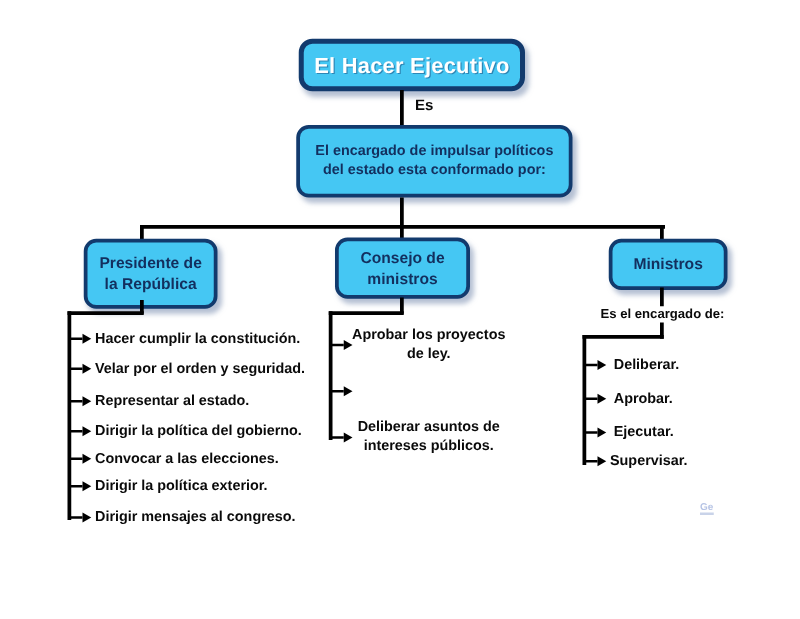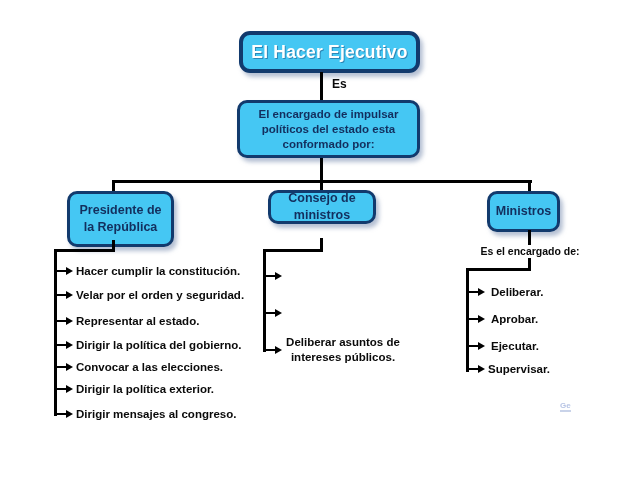--- a/index.html
+++ b/index.html
@@ -21,26 +21,26 @@
     border:3px solid var(--node-border);border-radius:10px;
     display:flex;align-items:center;justify-content:center;text-align:center;
     box-shadow:3px 4px 4px rgba(120,140,175,.55);
     color:var(--node-text);font-weight:bold;
   }
   .node-title{left:239px;top:31px;width:181px;height:42px;border-width:4px;border-radius:11px;}
   .node-title span{
     color:var(--title-text);font-size:17.5px;letter-spacing:.2px;
     text-shadow:1px 1px 0 rgba(18,58,109,.45);
   }
-  .node-desc{left:237px;top:100px;width:183px;height:58px;padding:4px 10px;}
+  .node-desc{left:237px;top:100px;width:221px;height:58px;padding:4px 10px;}
   .node-desc span{font-size:11.5px;line-height:15px;}
   .node-child span{font-size:12.5px;line-height:17px;}
   .node-presidente{left:67px;top:191px;width:107px;height:56px;padding:2px 8px;}
-  .node-consejo{left:268px;top:190px;width:108px;height:34px;padding:2px 10px;}
-  .node-ministros{left:487px;top:191px;width:73px;height:41px;}
+  .node-consejo{left:268px;top:190px;width:108px;height:49px;padding:2px 10px;}
+  .node-ministros{left:487px;top:191px;width:95px;height:41px;}
   .vline,.hline{position:absolute;background:var(--line);}
   .vline{width:3px;}
   .hline{height:3px;}
   .edge-label{
     position:absolute;color:var(--body-text);font-weight:bold;font-size:12px;
   }
   .sub-label{
     position:absolute;color:var(--body-text);font-weight:bold;font-size:10.5px;
     text-align:center;
   }
@@ -146,20 +146,21 @@
     </div>
   <div class="arrow" style="left:265px;top:308px">
       <span class="shaft"></span>
       <span class="head"></span>
     </div>
   <div class="arrow" style="left:265px;top:345px">
       <span class="shaft"></span>
       <span class="head"></span>
     </div>
 
+  <div class="li-block" style="left:277px;top:261px">Aprobar los proyectos de ley.</div>
   <div class="li-block" style="left:277px;top:335px">Deliberar asuntos de intereses públicos.</div>
 
   <div class="vline" style="left:528px;top:230px;height:15px"></div>
   <div class="sub-label" style="left:470px;top:245px;width:120px">Es el encargado de:</div>
   <div class="vline" style="left:528px;top:258px;height:13px"></div>
   <div class="hline" style="left:466px;top:268px;width:65px"></div>
   <div class="vline" style="left:466px;top:268px;height:104px"></div>
 
   <div class="arrow" style="left:468px;top:287px">
       <span class="shaft"></span>

